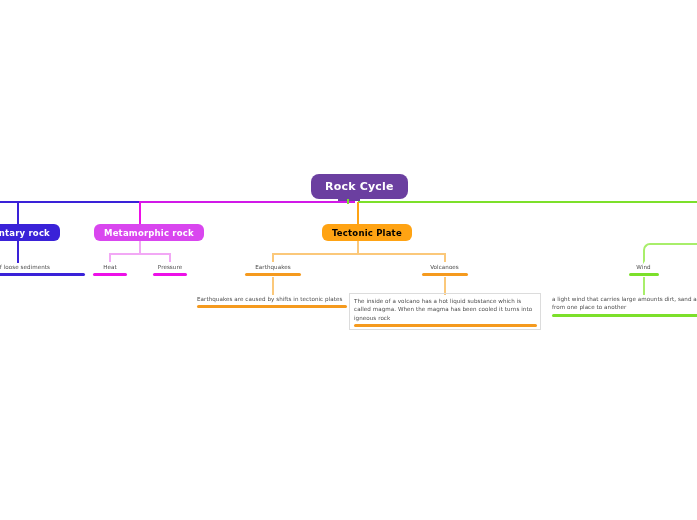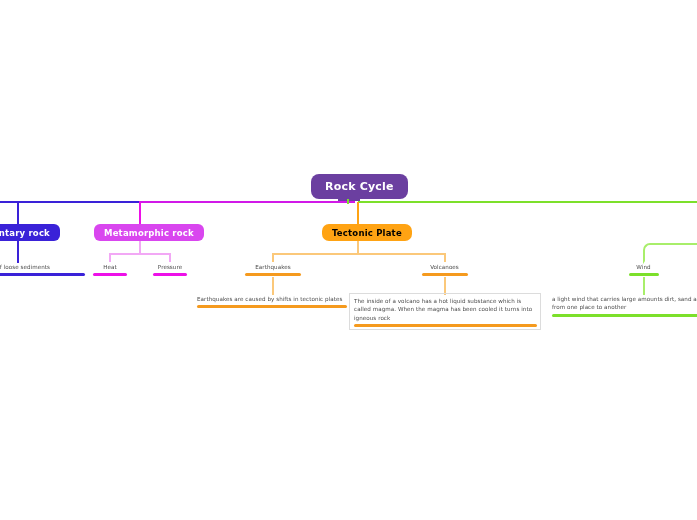--- a/index.html
+++ b/index.html
@@ -144,21 +144,21 @@
     <span class="leaf-bar" style="background:#ED10E8;"></span>
   </div>
 
   <div class="leaf centered short" style="left:152px; top:263px; width:36px;">
     <span class="leaf-text">Pressure</span>
     <span class="leaf-bar" style="background:#ED10E8;"></span>
   </div>
 
   <div class="vline" style="left:357px; top:202px; height:22px; background:#FFA313;"></div>
 
-  <div class="node node-branch" style="left:322px; top:224px; background:#FFA313; color:#000000;border-radius:7px;">
+  <div class="node node-branch" style="left:322px; top:224px; background:#FFA313; color:#000000;">
     <span>Tectonic Plate</span>
   </div>
 
   <div class="vline" style="left:357px; top:241px; height:13px; background:#FBC87A;"></div>
   <div class="hline" style="left:272px; top:253px; width:173px; background:#FBC87A;"></div>
   <div class="vline" style="left:272px; top:253px; height:9px; background:#FBC87A;"></div>
   <div class="vline" style="left:444px; top:253px; height:9px; background:#FBC87A;"></div>
 
   <div class="leaf centered short" style="left:244px; top:263px; width:58px;">
     <span class="leaf-text">Earthquakes</span>

